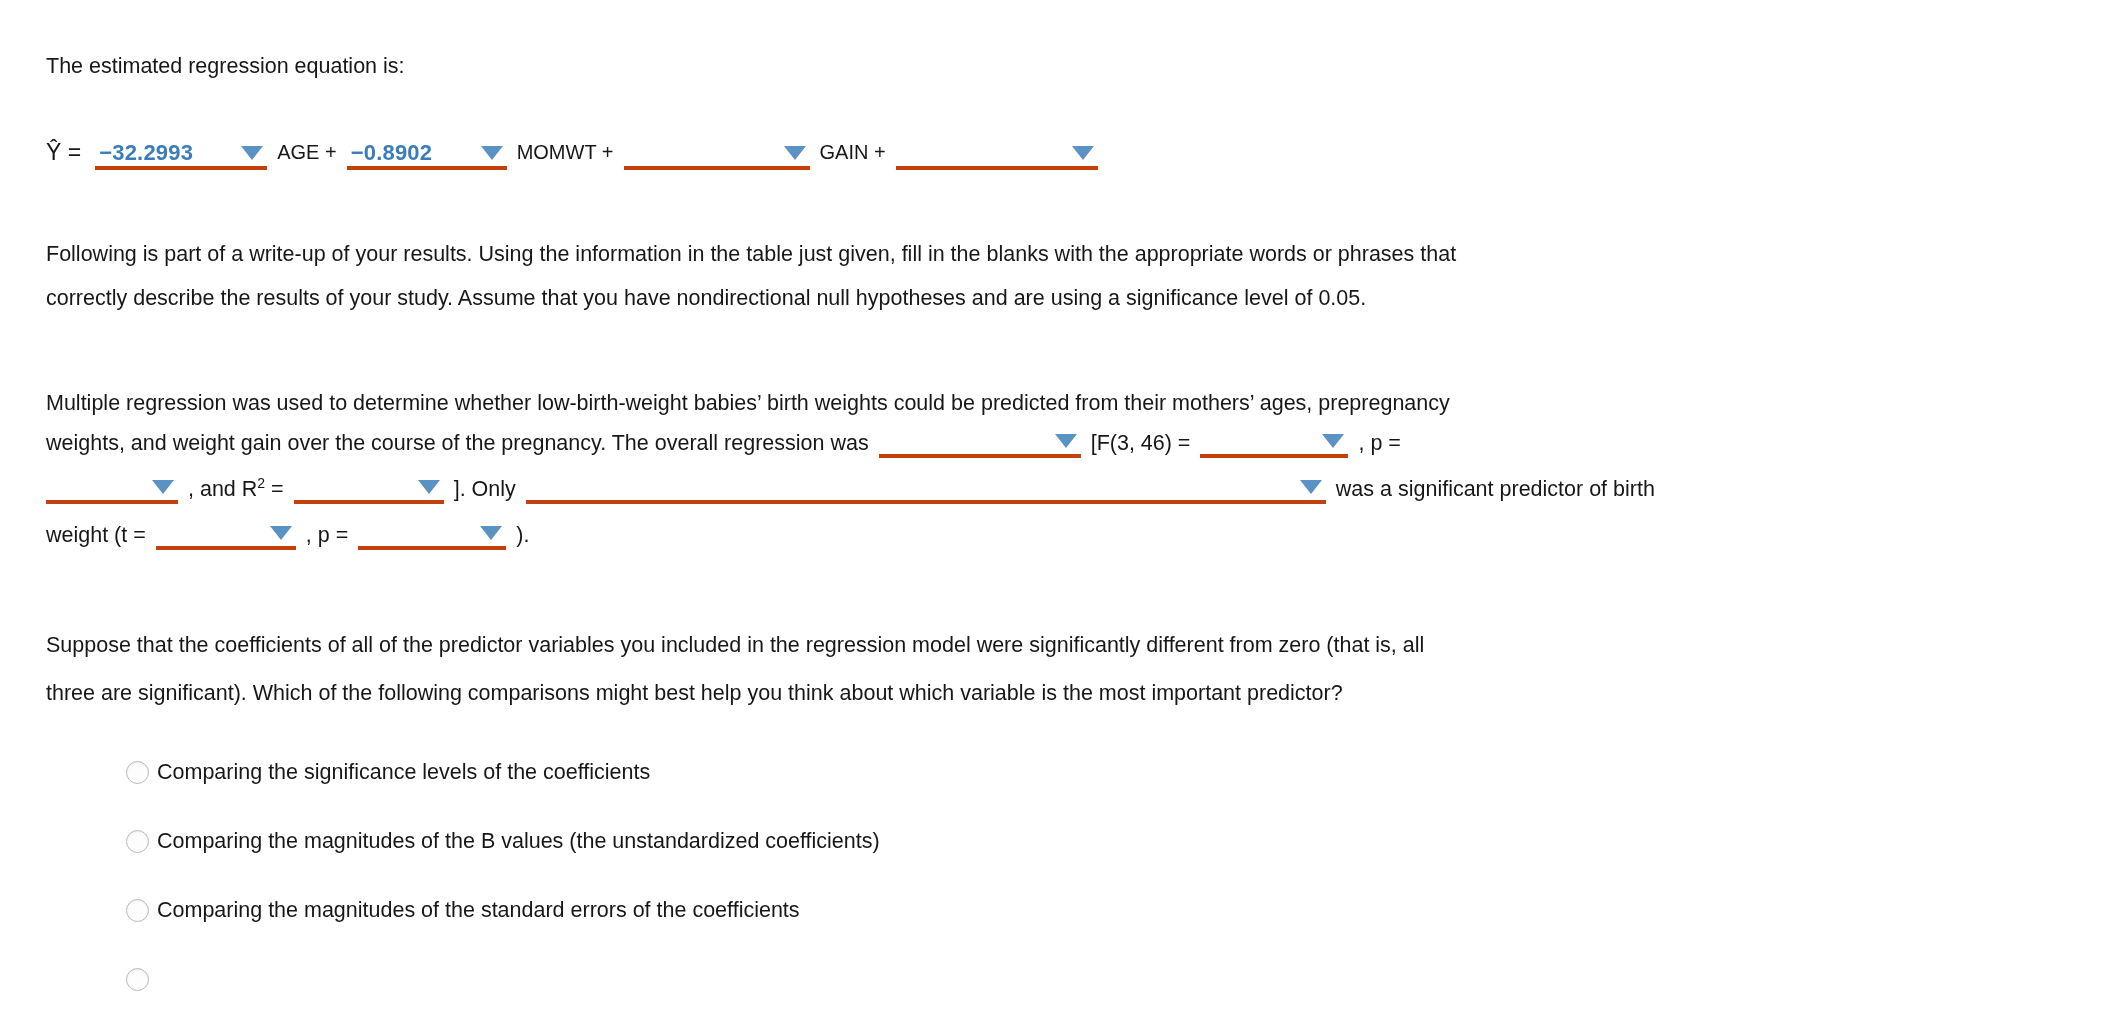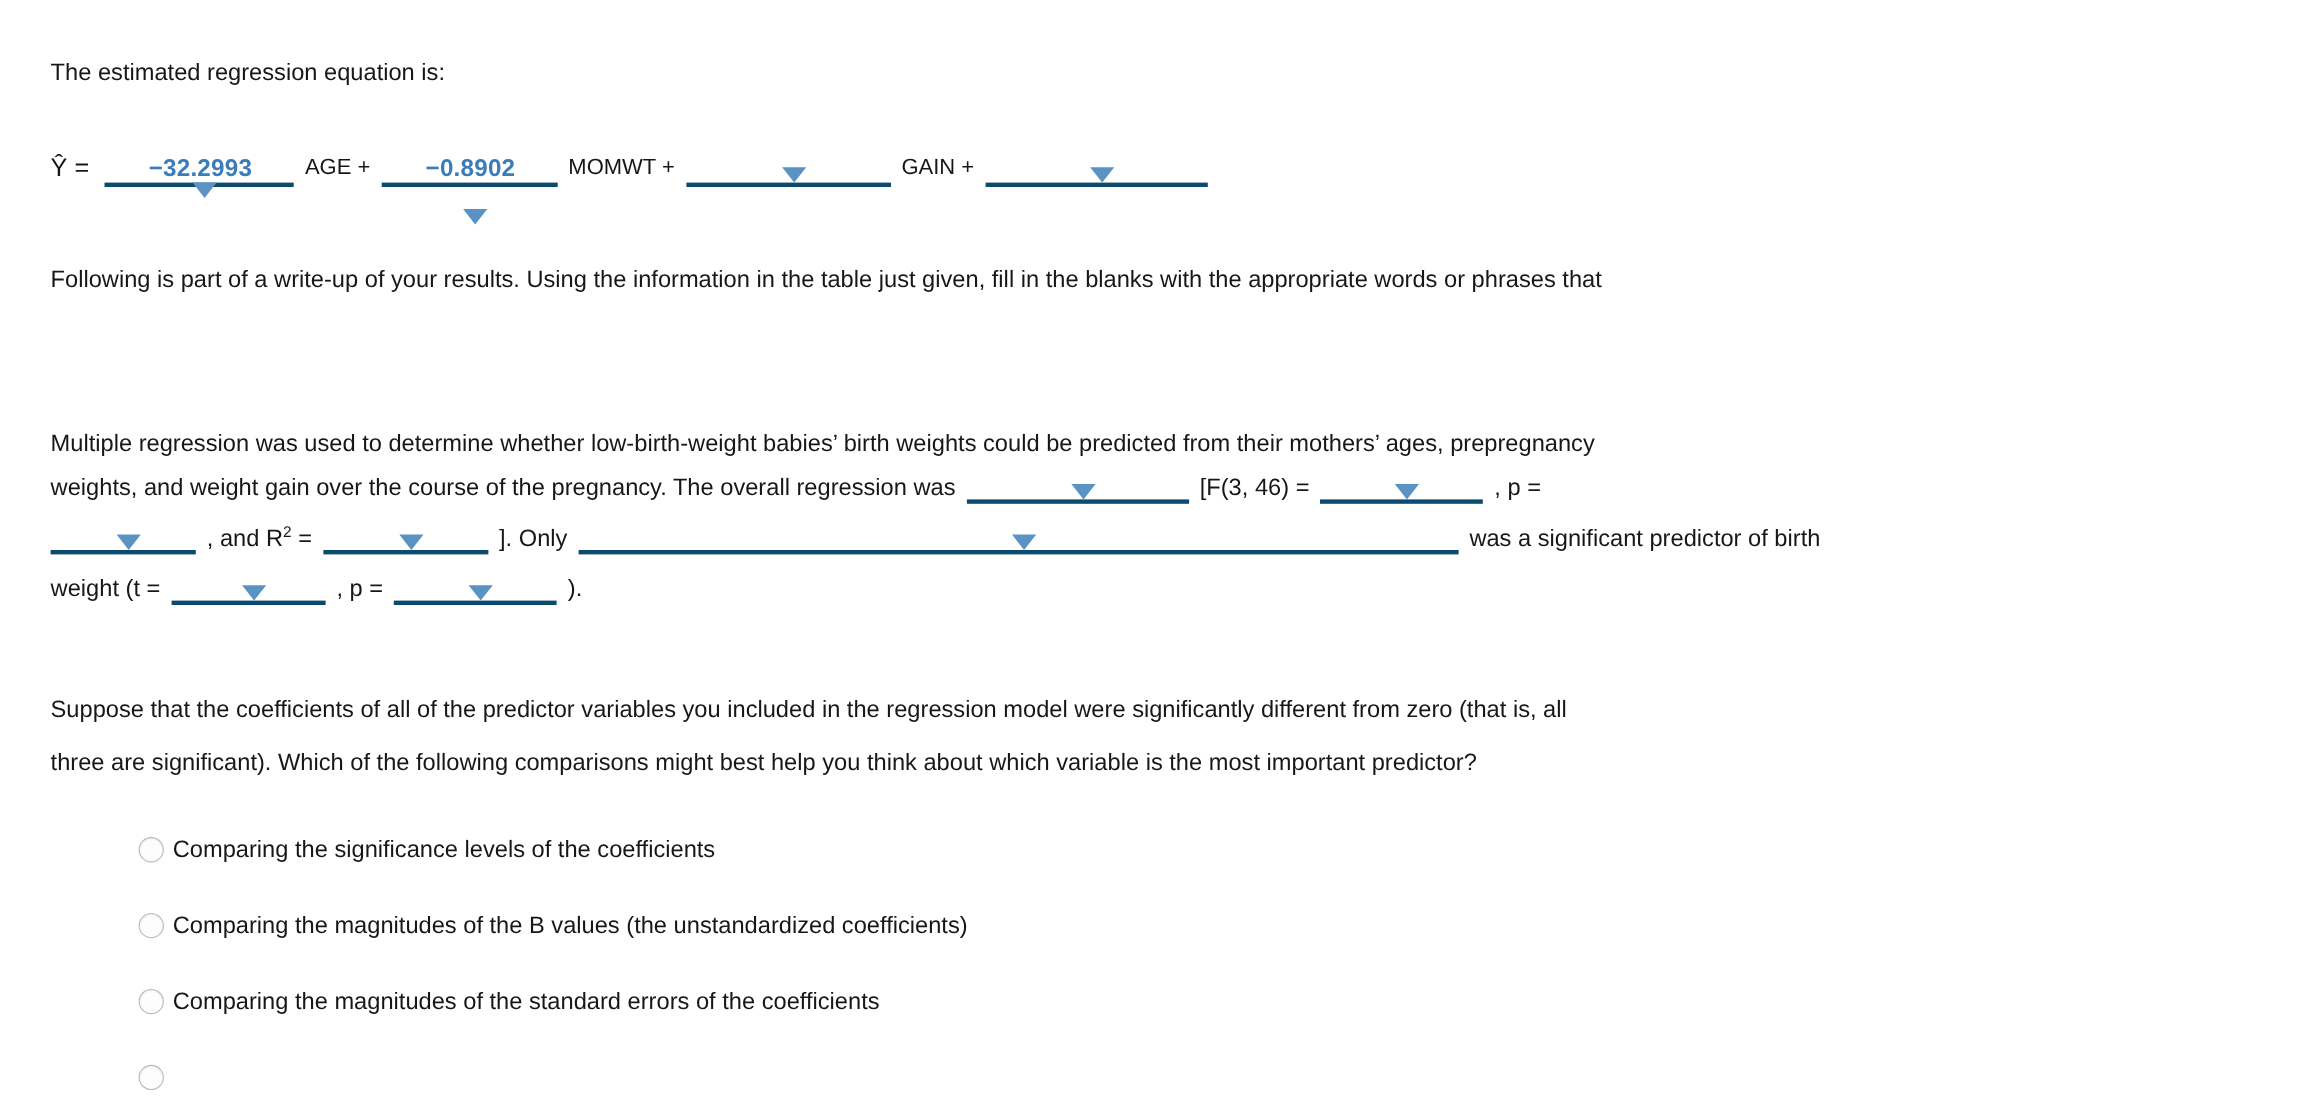--- a/index.html
+++ b/index.html
@@ -53,28 +53,27 @@
     color: #171717;
     position: relative;
     top: -3px;
   }
 
   
   .dd {
     display: inline-flex;
     align-items: center;
     justify-content: space-between;
-    border-bottom: 4px solid #0c4a6e;
+    border-bottom: 4px solid #c2410c;
     height: 30px;
     box-sizing: border-box;
     padding: 0 2px 0 4px;
     vertical-align: bottom;
     cursor: pointer;
     background: transparent;
-    flex-direction: column;
   }
   .dd .val {
     font-size: 22px;
     font-weight: bold;
     color: #3a7dba;
     letter-spacing: 0.2px;
     white-space: nowrap;
   }
   .dd .caret {
     width: 0;
@@ -166,20 +165,21 @@
     <span class="eq-term">GAIN +</span>
     <span class="sp"></span>
 
     <span class="dd w-d empty">
       <span class="val"></span>
       <span class="caret"></span>
     </span>
   </div>
 
   <div class="block ptext" style="top: 230px;">Following is part of a write-up of your results. Using the information in the table just given, fill in the blanks with the appropriate words or phrases that</div>
+  <div class="block ptext" style="top: 274px;">correctly describe the results of your study. Assume that you have nondirectional null hypotheses and are using a significance level of 0.05.</div>
 
   <div class="block ptext" style="top: 379px;">Multiple regression was used to determine whether low-birth-weight babies’ birth weights could be predicted from their mothers’ ages, prepregnancy</div>
 
   <div class="block inline-row" style="top: 428px;">
     <span class="ptext">weights, and weight gain over the course of the pregnancy. The overall regression was</span>
     <span class="sp"></span>
     <span class="dd w-d empty">
       <span class="val"></span>
       <span class="caret"></span>
     </span>

